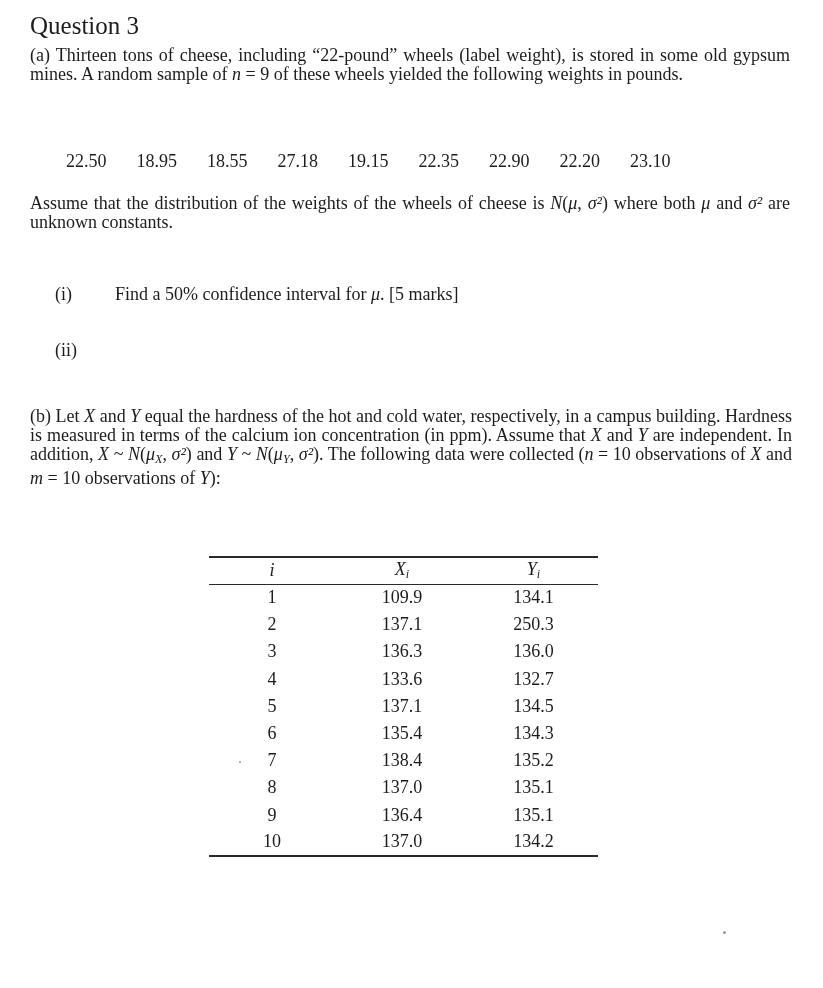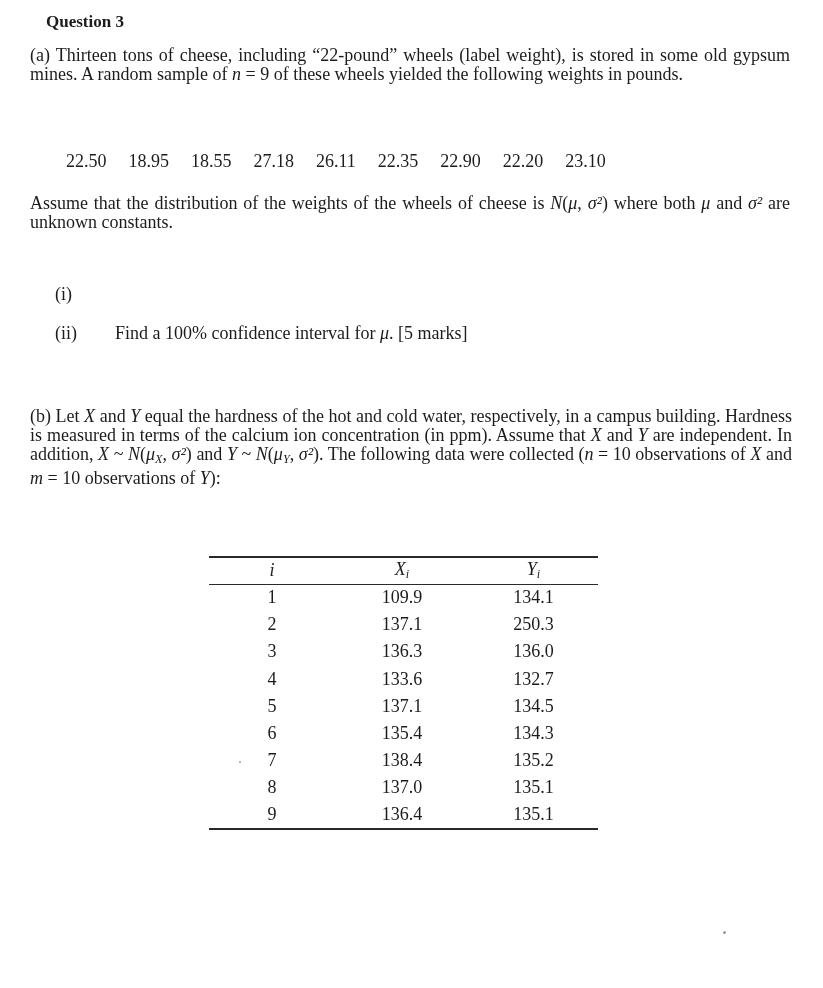--- a/index.html
+++ b/index.html
@@ -10,46 +10,45 @@
     height: 988px;
     background: #ffffff;
     font-family: "Liberation Serif", serif;
     color: #1c1c1c;
     font-size: 18px;
     overflow: hidden;
   }
   .title {
     position: absolute;
     left: 30px; top: 12px;
-    font-weight: bold;
-    font-size: 17px;
-    margin-left: 16px;
+    font-weight: normal;
+    font-size: 25px;
   }
   .para {
     position: absolute;
     line-height: 19px;
     text-align: justify;
   }
   .para-a   { left: 30px; top: 46px;  width: 760px; }
   .assume   { left: 30px; top: 194px; width: 760px; }
   .para-b   { left: 30px; top: 407px; width: 762px; }
   .weights-row {
     position: absolute;
     left: 66px; top: 147px;
     display: flex;
-    gap: 22px;
+    gap: 30px;
     line-height: 28px;
   }
   .sub-item {
     position: absolute;
     display: flex;
     line-height: 28px;
   }
   .item-i  { left: 55px; top: 280px; }
-  .item-ii { left: 55px; top: 319px; }
+  .item-ii { left: 55px; top: 336px; }
   .item-label { width: 60px; flex: 0 0 60px; }
   .table-wrap {
     position: absolute;
     left: 209px; top: 556px;
     width: 389px;
   }
   table.data-table {
     border-collapse: collapse;
     width: 389px;
     border-top: 2px solid #2a2a2a;
@@ -95,36 +94,36 @@
 
   <div class="title">Question 3</div>
 
   <div class="para para-a"><span class="seg-n">(a) Thirteen tons of cheese, including “22-pound” wheels (label weight), is stored in some old gypsum mines. A random sample of </span><span class="seg-i">n</span><span class="seg-n"> = 9 of these wheels yielded the following weights in pounds.</span></div>
 
   <div class="weights-row">
       <span>22.50</span>
       <span>18.95</span>
       <span>18.55</span>
       <span>27.18</span>
-      <span>26.11</span>
+      <span>19.15</span>
       <span>22.35</span>
       <span>22.90</span>
       <span>22.20</span>
       <span>23.10</span>
     </div>
 
   <div class="para assume"><span class="seg-n">Assume that the distribution of the weights of the wheels of cheese is </span><span class="seg-i">N</span><span class="seg-n">(</span><span class="seg-i">μ</span><span class="seg-n">, </span><span class="seg-i">σ²</span><span class="seg-n">) where both </span><span class="seg-i">μ</span><span class="seg-n"> and </span><span class="seg-i">σ²</span><span class="seg-n"> are unknown constants.</span></div>
 
   <div class="sub-item item-i">
     <span class="item-label">(i)</span>
+    <span class="item-text"><span class="seg-n">Find a 50% confidence interval for </span><span class="seg-i">μ</span><span class="seg-n">. [5 marks]</span></span>
   </div>
 
   <div class="sub-item item-ii">
     <span class="item-label">(ii)</span>
-    <span class="item-text"><span class="seg-n">Find a 100% confidence interval for </span><span class="seg-i">μ</span><span class="seg-n">. [5 marks]</span></span>
   </div>
 
   <div class="para para-b"><span class="seg-n">(b) Let </span><span class="seg-i">X</span><span class="seg-n"> and </span><span class="seg-i">Y</span><span class="seg-n"> equal the hardness of the hot and cold water, respectively, in a campus building. Hardness is measured in terms of the calcium ion concentration (in ppm). Assume that </span><span class="seg-i">X</span><span class="seg-n"> and </span><span class="seg-i">Y</span><span class="seg-n"> are independent. In addition, </span><span class="seg-i">X</span><span class="seg-n"> ~ </span><span class="seg-i">N</span><span class="seg-n">(</span><span class="seg-i">μ</span><span class="seg-sub">X</span><span class="seg-n">, </span><span class="seg-i">σ²</span><span class="seg-n">) and </span><span class="seg-i">Y</span><span class="seg-n"> ~ </span><span class="seg-i">N</span><span class="seg-n">(</span><span class="seg-i">μ</span><span class="seg-sub">Y</span><span class="seg-n">, </span><span class="seg-i">σ²</span><span class="seg-n">). The following data were collected (</span><span class="seg-i">n</span><span class="seg-n"> = 10 observations of </span><span class="seg-i">X</span><span class="seg-n"> and </span><span class="seg-i">m</span><span class="seg-n"> = 10 observations of </span><span class="seg-i">Y</span><span class="seg-n">):</span></div>
 
   <div class="table-wrap">
     <table class="data-table">
       <thead>
         <tr>
           <th class="col-i"><span class="seg-i">i</span></th>
           <th class="col-x"><span class="seg-i">X</span><span class="seg-sub">i</span></th>
@@ -170,20 +169,25 @@
           <tr>
             <td>8</td>
             <td>137.0</td>
             <td>135.1</td>
           </tr>
           <tr>
             <td>9</td>
             <td>136.4</td>
             <td>135.1</td>
           </tr>
+          <tr>
+            <td>10</td>
+            <td>137.0</td>
+            <td>134.2</td>
+          </tr>
         </tbody>
     </table>
   </div>
 
 
   <div class="speck speck-1"></div>
   <div class="speck speck-2"></div>
 
 </div>
 

